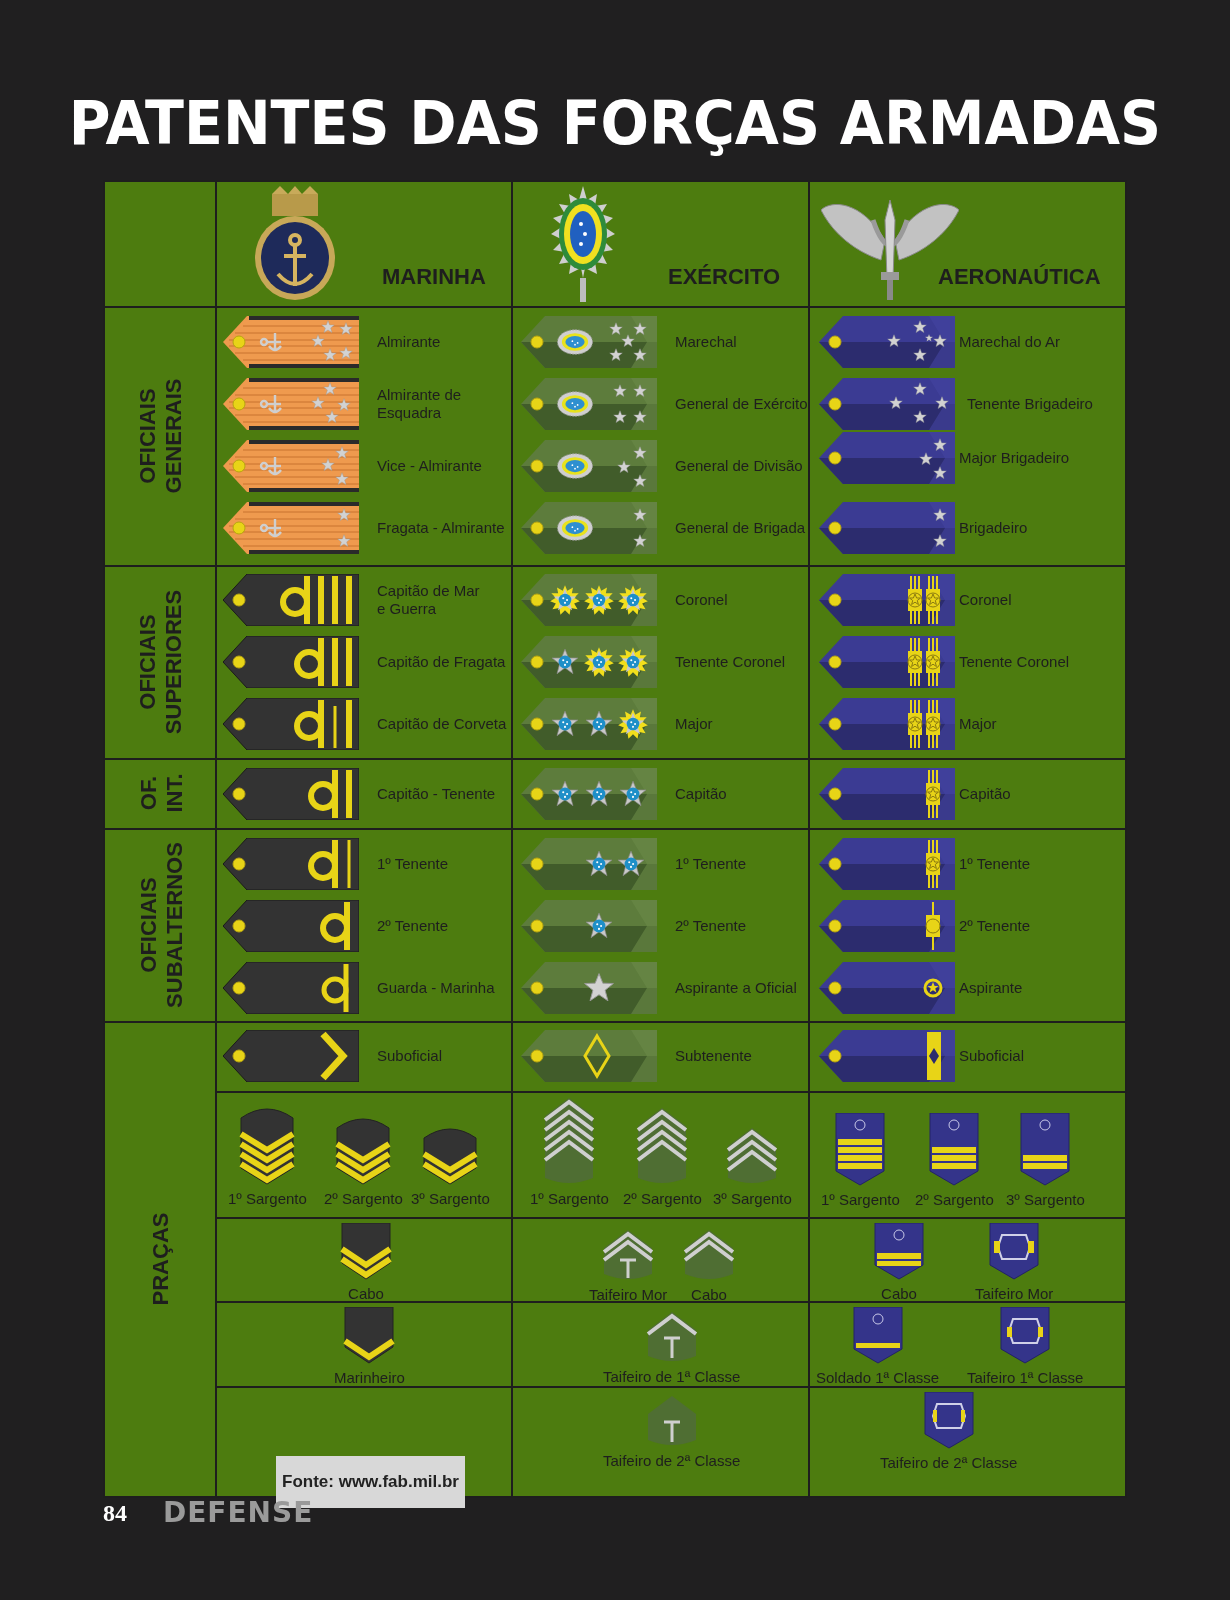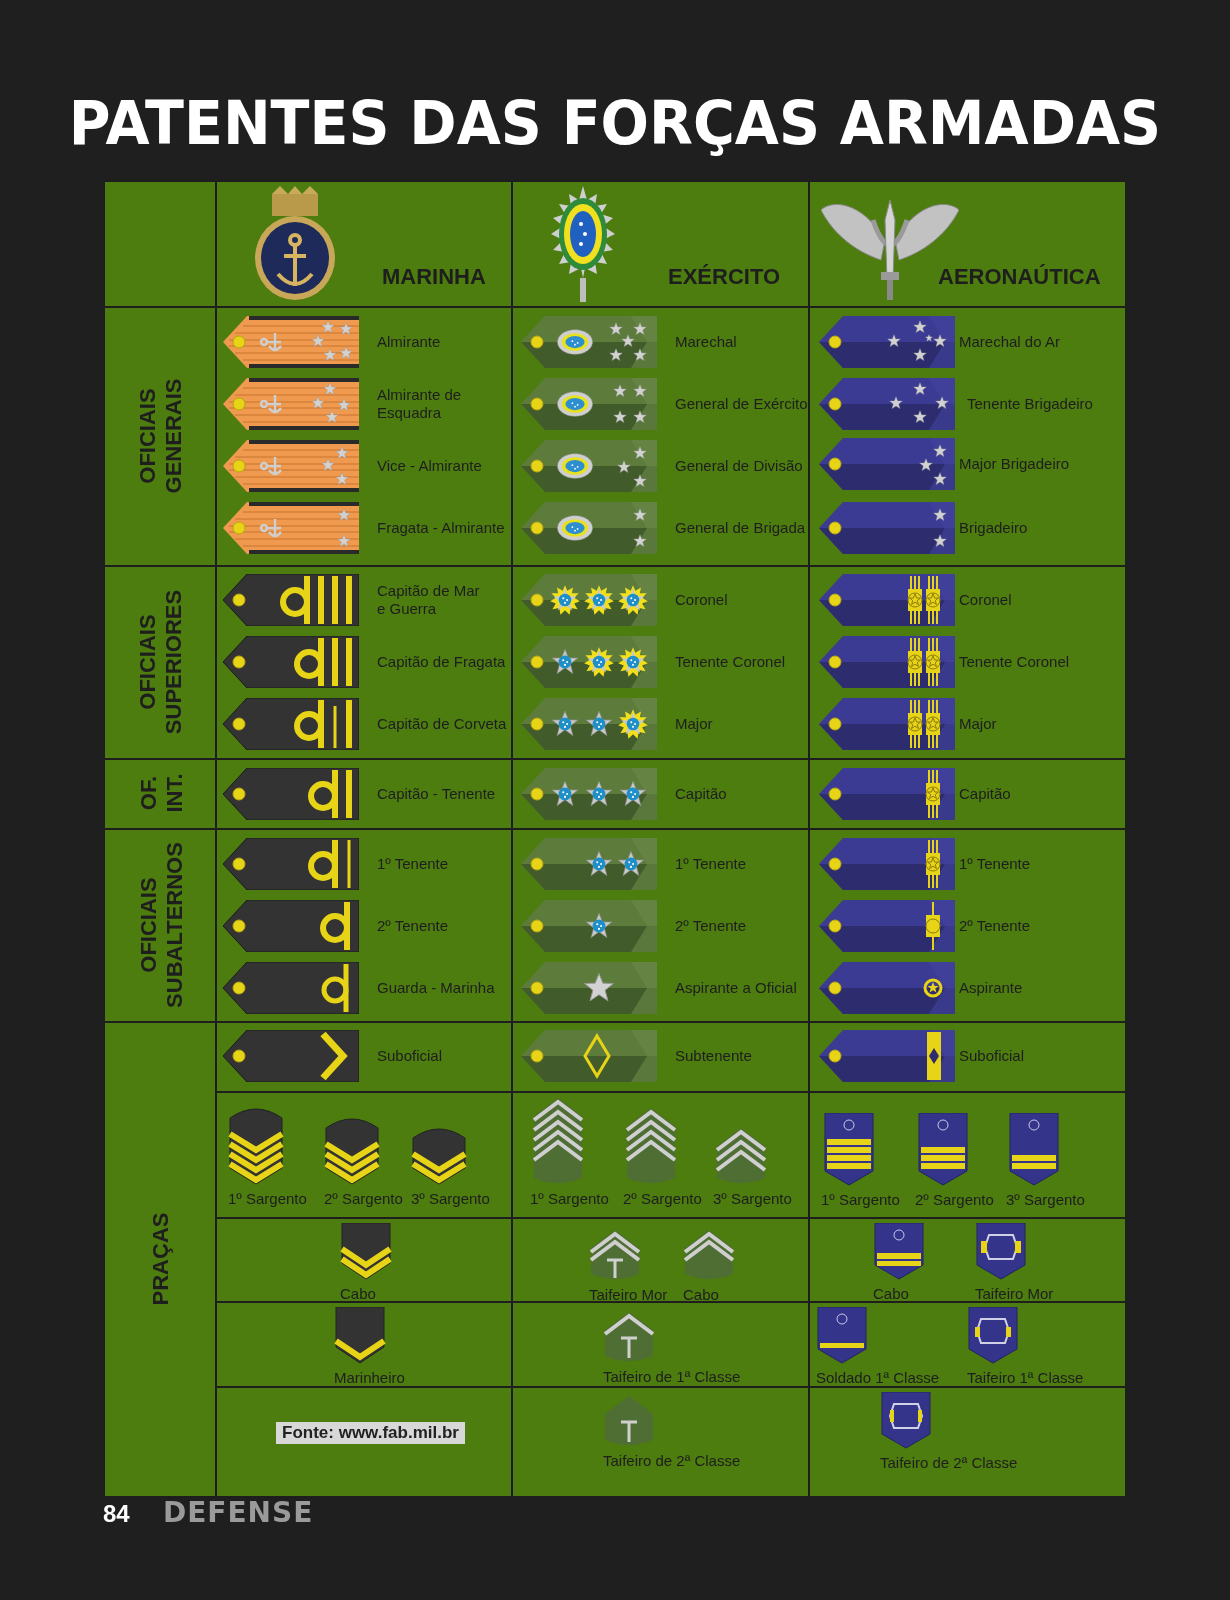--- a/index.html
+++ b/index.html
@@ -8,24 +8,24 @@
   .sheet{position:absolute;left:103px;top:180px;width:1024px;height:1318px;background:#4d7c0f;}
   .grid{position:absolute;left:0;top:0;width:100%;height:100%;}
   .vline{position:absolute;top:0;width:2px;background:#1e1e1e;}
   .hline{position:absolute;height:2px;background:#1e1e1e;}
   .head-label{position:absolute;font-weight:bold;font-size:22px;color:#1e1e1e;}
   .cat{position:absolute;left:0;width:117px;display:flex;align-items:center;justify-content:center;}
   .cat span{display:block;transform:rotate(-90deg);font-weight:bold;font-size:22px;color:#1e1e1e;text-align:center;line-height:26px;white-space:pre;}
   .rank{position:absolute;display:flex;align-items:center;}
   .rank .lbl{font-size:15px;color:#1e1e1e;line-height:18px;white-space:pre-line;margin-left:18px;}
   .strap{position:relative;width:136px;height:52px;}
-  .insig{position:absolute;display:flex;flex-direction:column;align-items:flex-start;}
+  .insig{position:absolute;display:flex;flex-direction:column;align-items:center;}
   .insig .lbl{font-size:15px;color:#1e1e1e;margin-top:4px;white-space:nowrap;}
-  .source{position:absolute;left:173px;top:1242px;background:#d8d8d8;padding:1px 6px;font-weight:bold;font-size:17px;color:#222;}
-  .footer-num{position:absolute;left:103px;top:1500px;color:#fff;font-weight:bold;font-size:24px;}
+  .source{position:absolute;left:173px;top:1276px;background:#d8d8d8;padding:16px 6px;font-weight:bold;font-size:17px;color:#222;}
+  .footer-num{position:absolute;left:103px;top:1500px;color:#fff;font-weight:bold;font-size:24px;font-family:Liberation Serif, serif;}
   .footer-brand{position:absolute;left:163px;top:1496px;color:#9a9a9a;font-weight:bold;font-size:28px;font-family:"DejaVu Sans",sans-serif;letter-spacing:1px;}
 </style>
 </head>
 <body>
 
 <svg width="0" height="0" style="position:absolute">
   <defs>
     <symbol id="star" viewBox="-10 -10 20 20">
         <polygon points="0,-9 2.4,-3 9,-2.8 3.8,1.4 5.6,8 0,4.2 -5.6,8 -3.8,1.4 -9,-2.8 -2.4,-3" fill="#d2d2d2" stroke="#9a9a9a" stroke-width="0.6"></polygon>
       </symbol>
@@ -278,21 +278,21 @@
   <div class="rank" style="left:716px;top:198px">
     <svg class="strap" viewBox="0 0 136 52">
         <use href="#air"></use>
         <use href="#star" x="94" y="4" width="14" height="14"></use>
         <use href="#star" x="70" y="18" width="14" height="14"></use>
         <use href="#star" x="116" y="18" width="14" height="14"></use>
         <use href="#star" x="94" y="32" width="14" height="14"></use>
       </svg>
     <span class="lbl" style="margin-left:12px">Tenente Brigadeiro</span>
   </div>
-  <div class="rank" style="left:716px;top:258px">
+  <div class="rank" style="left:716px;top:252px">
     <svg class="strap" viewBox="0 0 136 52">
         <use href="#air"></use>
         <use href="#star" x="114" y="6" width="14" height="14"></use>
         <use href="#star" x="100" y="20" width="14" height="14"></use>
         <use href="#star" x="114" y="34" width="14" height="14"></use>
       </svg>
     <span class="lbl" style="margin-left:4px">Major Brigadeiro</span>
   </div>
   <div class="rank" style="left:716px;top:322px">
     <svg class="strap" viewBox="0 0 136 52">

